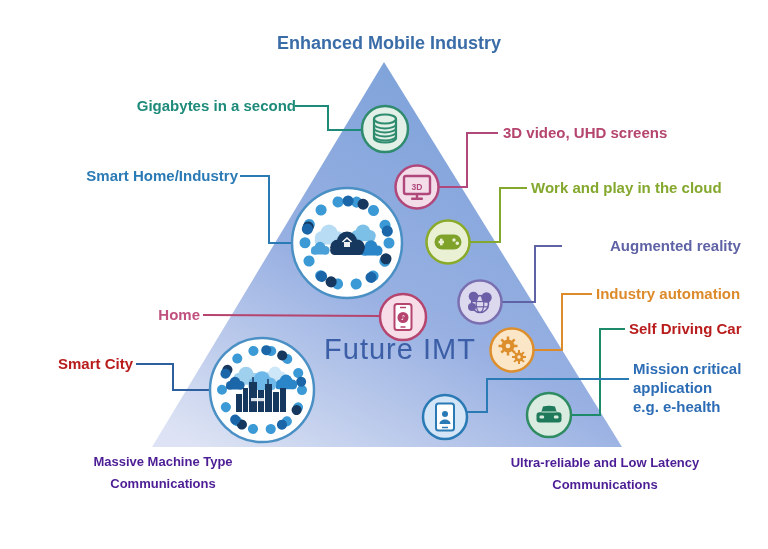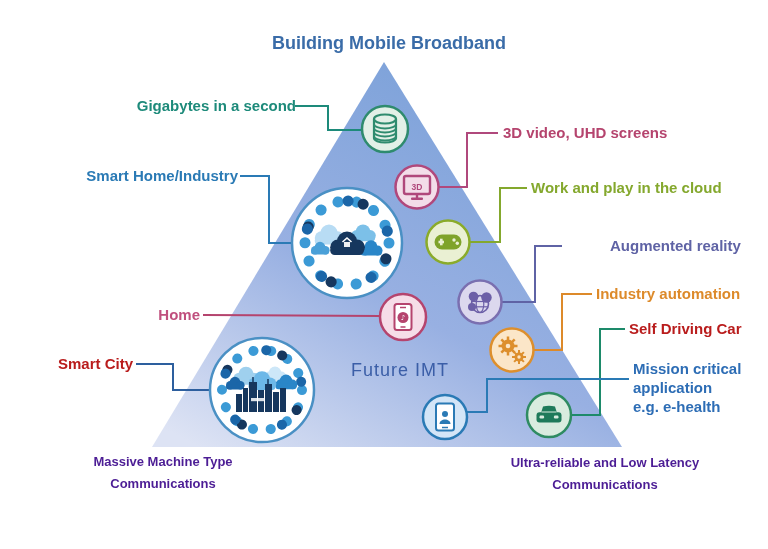--- a/index.html
+++ b/index.html
@@ -11,22 +11,22 @@
   .lbl{
     position:absolute;font-weight:700;font-size:15px;line-height:18px;
     white-space:pre-line;
   }
   .lbl.right{text-align:right;}
   .title{
     position:absolute;left:249px;top:33px;width:280px;text-align:center;
     font-size:18px;font-weight:700;color:#3a6ca8;
   }
   .future{
-    position:absolute;left:320px;top:360px;width:160px;text-align:center;
-    font-size:18px;font-weight:400;color:#3b5ea7;letter-spacing:1px;
+    position:absolute;left:320px;top:333px;width:160px;text-align:center;
+    font-size:29px;font-weight:400;color:#3b5ea7;letter-spacing:1px;
   }
   .corner{
     position:absolute;text-align:center;font-size:13px;font-weight:700;
     color:#4c1d95;line-height:22px;white-space:pre-line;
   }
   .corner.bl{left:38px;top:451px;width:250px;}
   .corner.br{left:450px;top:452px;width:310px;}
   .c-gig{color:#1d8a7a;right:472px;top:97px;margin-left:44px;}
   .c-home{color:#2a7ab5;right:530px;top:167px;}
   .c-voice{color:#c0507e;right:568px;top:306px;}
@@ -196,21 +196,21 @@
     <g transform="translate(549,415)">
       <circle r="22" fill="#d9ecdf" stroke="#2e8b62" stroke-width="2.5"></circle>
       <path d="M-8,-2 L-6,-8.5 Q0,-10.2 6,-8.5 L8,-2 Z" fill="#1e7a5a"></path>
       <rect x="-12.5" y="-2.8" width="25" height="10.3" rx="3" fill="#1e7a5a"></rect>
       <line x1="-7.5" y1="-3" x2="7.5" y2="-3" stroke="#d9ecdf" stroke-width="1"></line>
       <rect x="-9.5" y="0.6" width="4.6" height="2.9" rx="1.2" fill="#d9ecdf"></rect>
       <rect x="4.9" y="0.6" width="4.6" height="2.9" rx="1.2" fill="#d9ecdf"></rect>
     </g>
   </svg>
 
-  <div class="title">Building Mobile Broadband</div>
+  <div class="title">Enhanced Mobile Industry</div>
 
   <div class="lbl right c-gig">Gigabytes in a second</div>
   <div class="lbl right c-home">Smart Home/Industry</div>
   <div class="lbl right c-voice">Home</div>
   <div class="lbl right c-city">Smart City</div>
 
   <div class="lbl c-3d">3D video, UHD screens</div>
   <div class="lbl c-cloud">Work and play in the cloud</div>
   <div class="lbl c-ar">Augmented reality</div>
   <div class="lbl c-ind">Industry automation</div>

